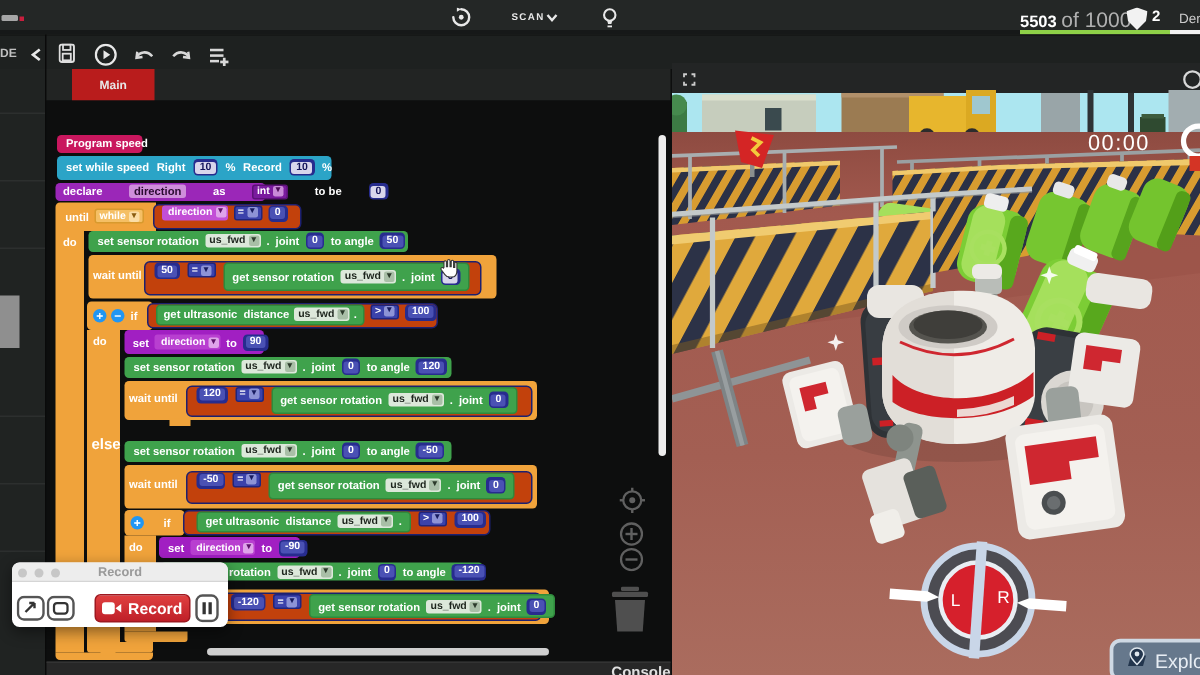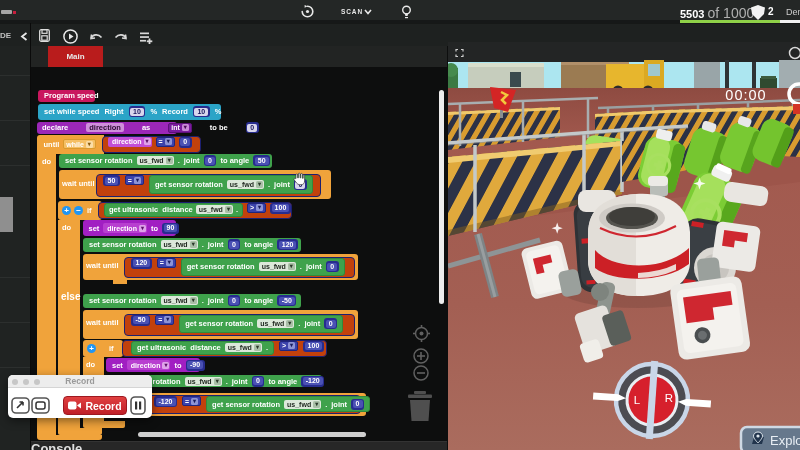--- a/index.html
+++ b/index.html
@@ -12,21 +12,21 @@
 #pgreen{left:680px;top:20px;width:100px;height:3px;background:#8fd148}
 #pwhite{left:780px;top:20px;width:20px;height:3px;background:#f2f2f2}
 #toolrow{left:0;top:23px;width:800px;height:23px;background:#1e2120;border-top:1px solid #161817}
 #sidebar{left:0;top:46px;width:30px;height:404px;background:#202322}
 .sdiv{left:0;width:30px;height:1px;background:#2c2f2e}
 #graybox{left:0;top:197px;width:13px;height:35px;background:#8f8f8f}
 #vline30{left:30px;top:23px;width:1px;height:427px;background:#0a0a0a}
 #tabstrip{left:31px;top:46px;width:416px;height:21px;background:#222423}
 #maintab{left:48px;top:46px;width:55px;height:21px;background:#b91c1c;color:#e8e8e8;font-size:8px;font-weight:bold;display:flex;align-items:center;justify-content:center}
 #canvas{left:31px;top:67px;width:416px;height:374px;background:#0d0e0e}
-#console{left:31px;top:441px;width:416px;height:9px;background:#272727;border-top:1px solid #333;color:#e0e0e0;font-size:13px;font-weight:bold;text-align:left;overflow:hidden;line-height:13px}
+#console{left:31px;top:441px;width:416px;height:9px;background:#272727;border-top:1px solid #333;color:#e0e0e0;font-size:10px;font-weight:bold;text-align:right;overflow:hidden;line-height:13px}
 #hscroll{left:138px;top:432px;width:228px;height:4.5px;background:#cfcfcf;border-radius:3px}
 #vscroll{left:439px;top:90px;width:4.5px;height:214px;background:#ededed;border-radius:3px}
 
 .t{position:absolute;white-space:nowrap}
 
 .b{position:absolute;display:flex;align-items:center;border-radius:3px;font-weight:bold;font-size:7.5px;color:#fff;white-space:nowrap}
 .slot{display:inline-flex;align-items:center;justify-content:center;background:#272c8e;border-radius:3px;padding:1.5px;height:11px}
 .slot .v{background:#4a51b4;border-radius:2px;padding:0 3px;height:8px;line-height:8px;color:#fff;font-size:7px;font-weight:bold}
 .slot .lv{background:#d8d6ec;border-radius:2px;padding:0 3px;height:8px;line-height:8.5px;color:#14145a;font-size:7px;font-weight:bold}
 .pill{display:inline-flex;align-items:center;background:#dce8da;border-radius:2px;height:9px;padding:0 1px 0 3px;color:#1c241c;font-size:7px;font-weight:bold}

